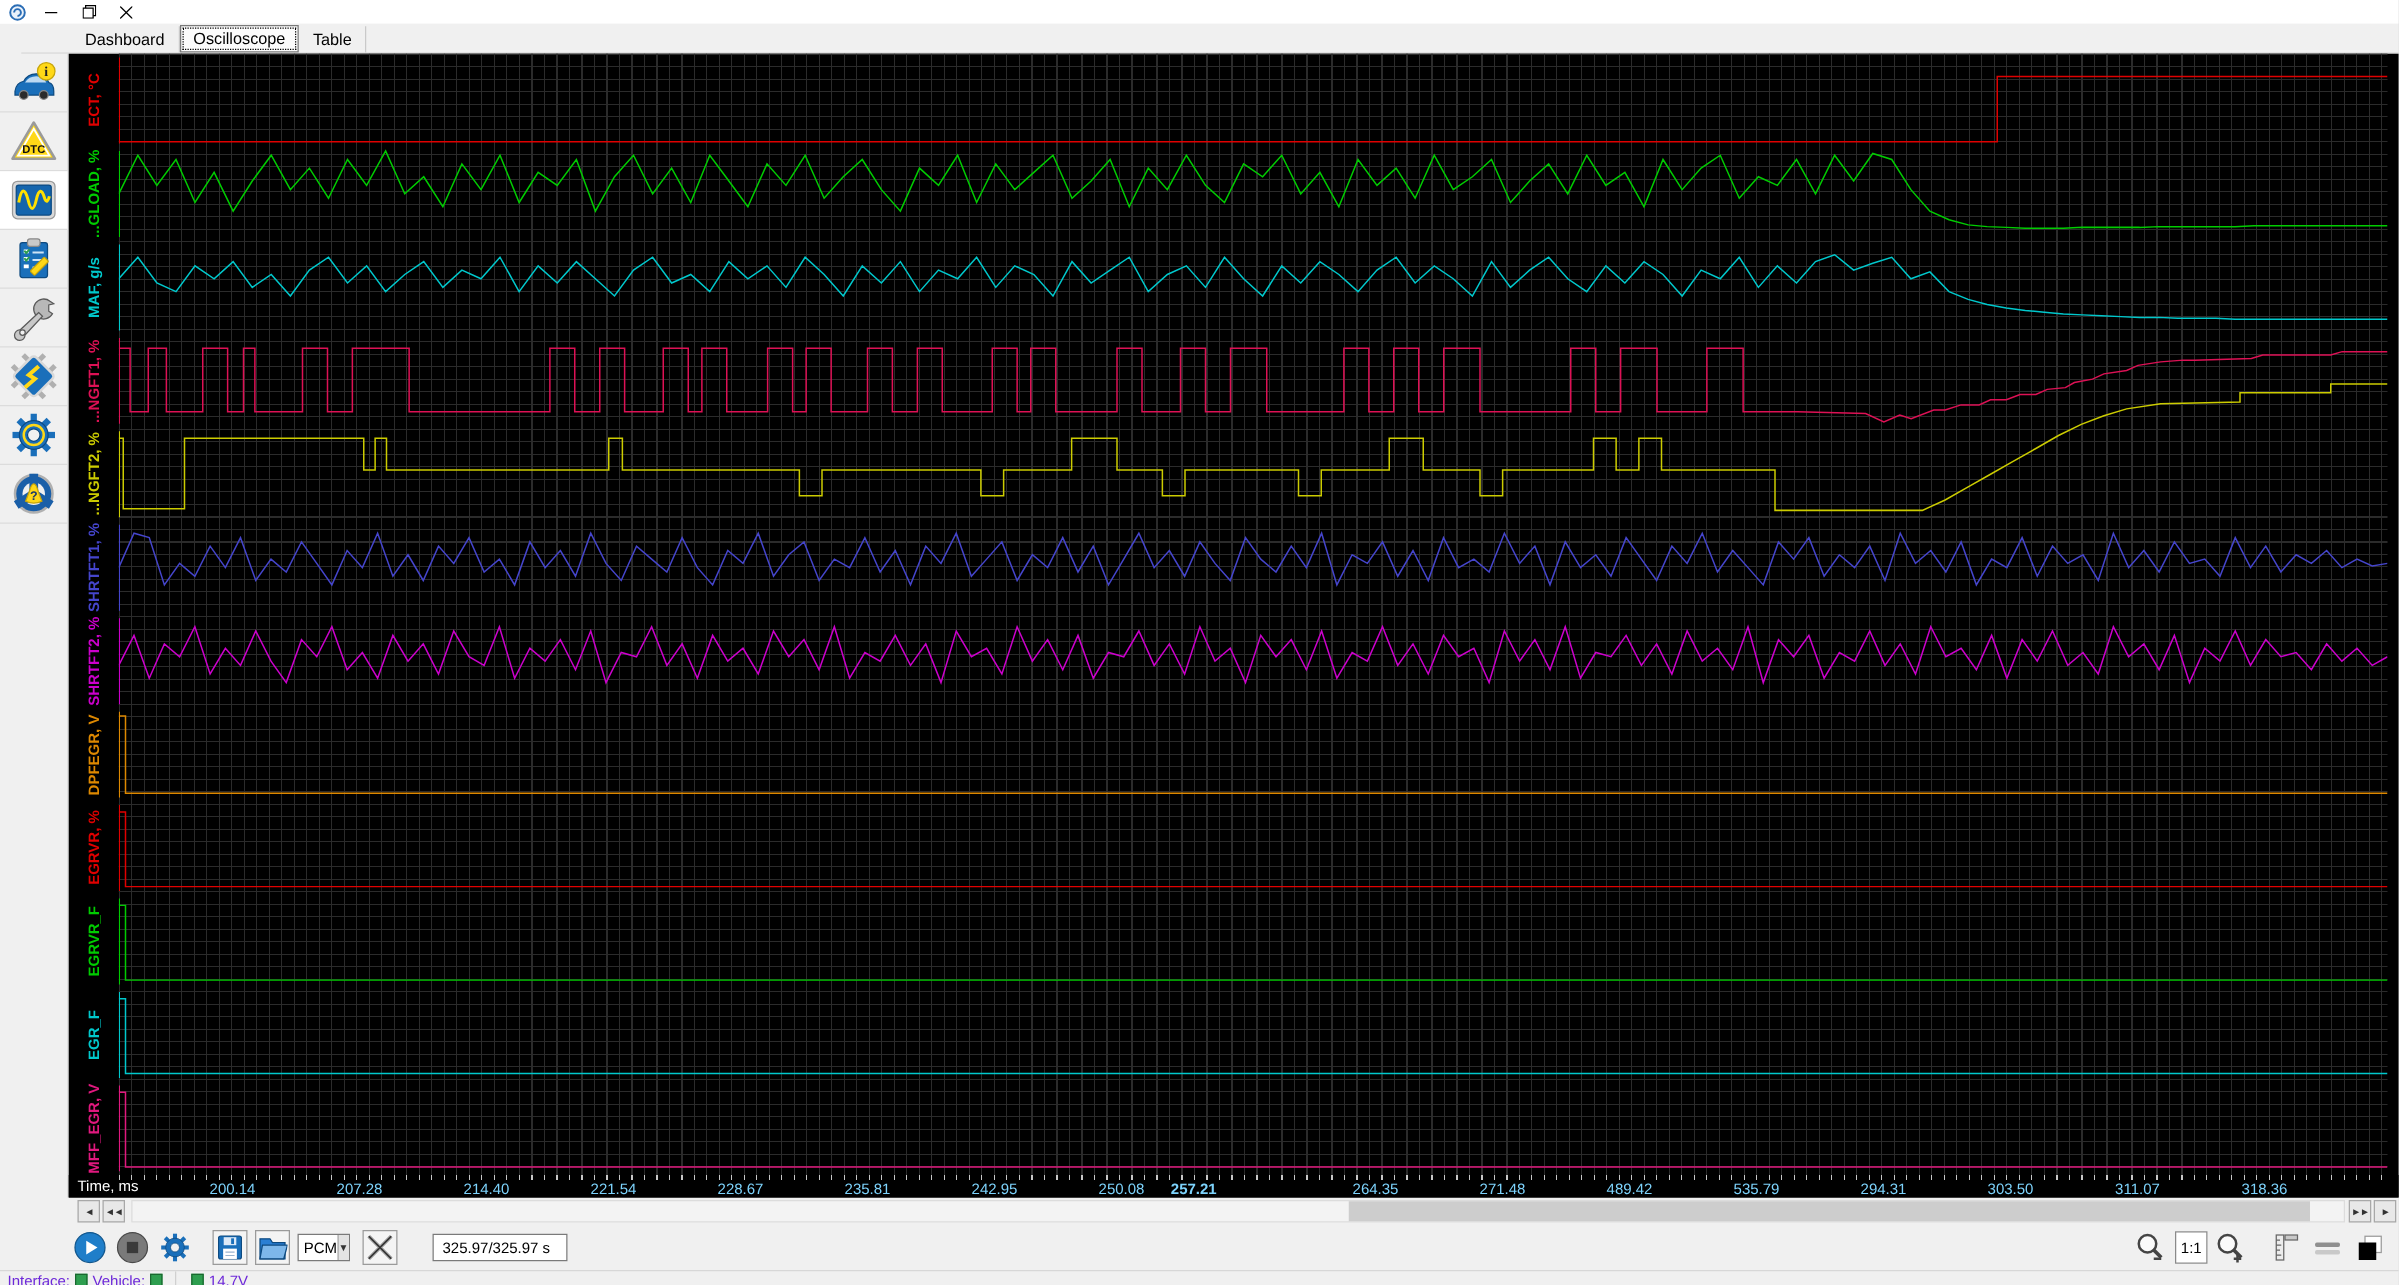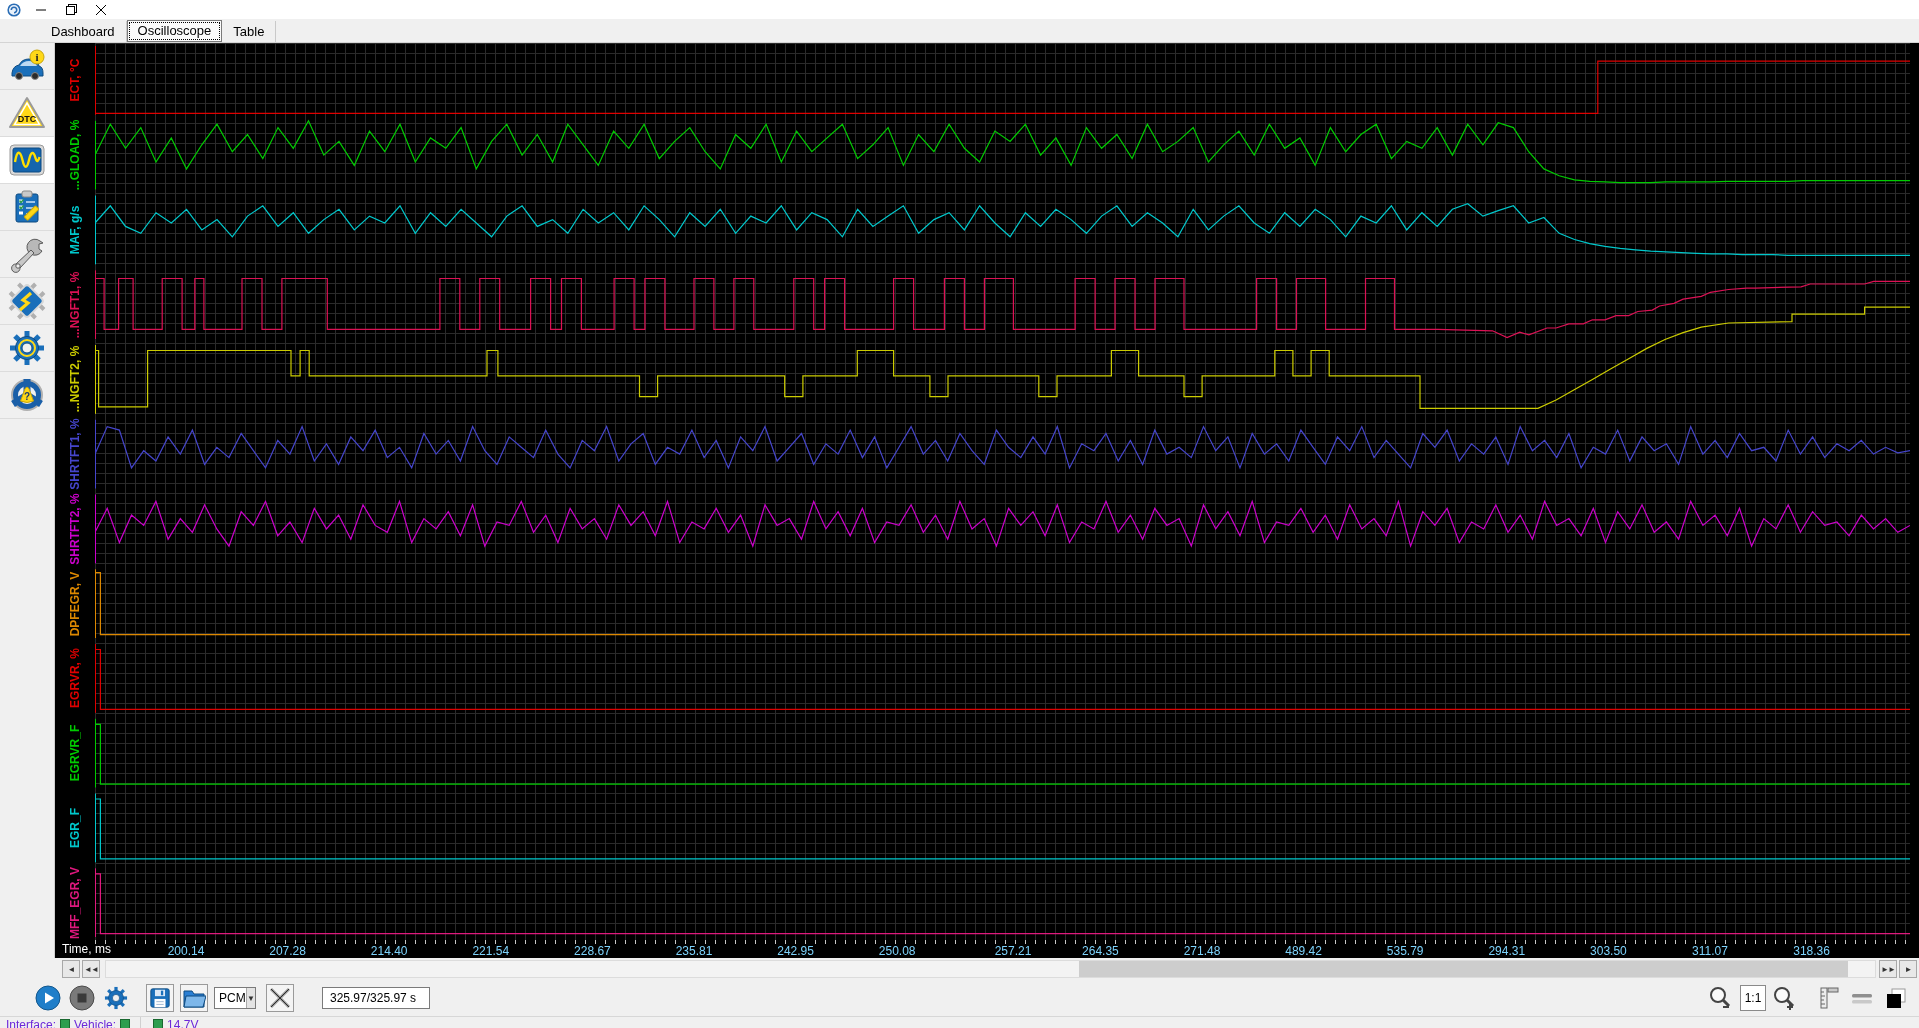--- a/index.html
+++ b/index.html
@@ -7,21 +7,21 @@
               font-family:"Liberation Sans", sans-serif; }
 
   
   .titlebar { height:19px; background:#ffffff; display:flex; align-items:center; }
   .app-logo { width:14px; height:14px; margin:0 5px 0 7px; flex:0 0 auto; }
   .title-text { font-size:12px; color:#000; flex:1 1 auto; white-space:nowrap; }
   .win-btn { width:30px; height:19px; display:flex; align-items:center; justify-content:center; }
 
   
   .tabrow { height:24px; background:#f0f0f0; display:flex; align-items:flex-end;
-            padding-left:40px; border-bottom:1px solid #d4d4d4; }
+            padding-left:40px; border-bottom:1px solid #d4d4d4;margin-left:17px; }
   .tab { font-size:13px; color:#000; padding:3px 11px 3px 11px; border-right:1px solid #c9c9c9; }
   .tab.active { background:#fbfbfb; border:1px solid #7a7a7a; outline:1px dotted #000;
                 outline-offset:-3px; padding:2px 10px 3px 10px;text-align:right; }
 
   
   .main { display:flex; height:915px; }
   .sidebar { width:55px; background:#f0f0f0; border-right:1px solid #d0d0d0; }
   .side-item { height:47px; display:flex; align-items:center; justify-content:center;
                border-bottom:1px solid #dcdcdc; }
   .side-item.active { background:#ffffff; }
@@ -48,21 +48,21 @@
   .scrollrow { height:22px; background:#f0f0f0; display:flex; align-items:center;
                padding-left:62px; }
   .scroll-btn { width:18px; height:18px; border:1px solid #a8a8a8; background:#e8e8e8;
                 font-size:8px; color:#333; display:flex; align-items:center; justify-content:center;
                 margin-right:2px; letter-spacing:-1px; }
   .scroll-track { flex:1 1 auto; height:18px; position:relative; background:#f3f3f3;
                   border:1px solid #dcdcdc; margin:0 3px; }
   .scroll-thumb { position:absolute; top:0; bottom:0; left:55%; width:43.5%; background:#cdcdcd; }
 
   
-  .toolbar { height:36px; background:#f0f0f0; display:flex; align-items:center; padding-left:34px; }
+  .toolbar { height:36px; background:#f0f0f0; display:flex; align-items:center; padding-left:58px; }
   .tool-btn { width:28px; height:28px; display:flex; align-items:center; justify-content:center;
               margin-right:6px; }
   .tool-btn.bordered { border:1px solid #9a9a9a; background:#f4f4f4; }
   .gap { width:10px; }
   .combo { width:42px; height:22px; border:1px solid #7a7a7a; background:#fff; display:flex;
            align-items:center; margin-right:10px; }
   .combo .val { flex:1; font-size:12px; padding-left:4px; }
   .combo .arrow { width:15px; height:20px; background:#e3e3e3; border-left:1px solid #aaa;
                   font-size:8px; display:flex; align-items:center; justify-content:center; color:#333; }
   .time-field { width:108px; height:22px; border:1px solid #7a7a7a; background:#fff;
@@ -245,21 +245,21 @@
       <div class="axis-tickmarks"></div>
       <div class="axis-label">Time, ms</div>
     <span class="tick-label" style="left: 131px;">200.14</span>
         <span class="tick-label" style="left: 232.6px;">207.28</span>
         <span class="tick-label" style="left: 334.2px;">214.40</span>
         <span class="tick-label" style="left: 435.8px;">221.54</span>
         <span class="tick-label" style="left: 537.4px;">228.67</span>
         <span class="tick-label" style="left: 639px;">235.81</span>
         <span class="tick-label" style="left: 740.6px;">242.95</span>
         <span class="tick-label" style="left: 842.2px;">250.08</span>
-        <span class="tick-label" style="left: 958px;">257.21</span>
+        <span class="tick-label" style="left: 900px; font-weight: bold;">257.21</span>
         <span class="tick-label" style="left: 1045.4px;">264.35</span>
         <span class="tick-label" style="left: 1147px;">271.48</span>
         <span class="tick-label" style="left: 1248.6px;">489.42</span>
         <span class="tick-label" style="left: 1350.2px;">535.79</span>
         <span class="tick-label" style="left: 1451.8px;">294.31</span>
         <span class="tick-label" style="left: 1553.4px;">303.50</span>
         <span class="tick-label" style="left: 1655px;">311.07</span>
         <span class="tick-label" style="left: 1756.6px;">318.36</span>
       </div>
   </div>

